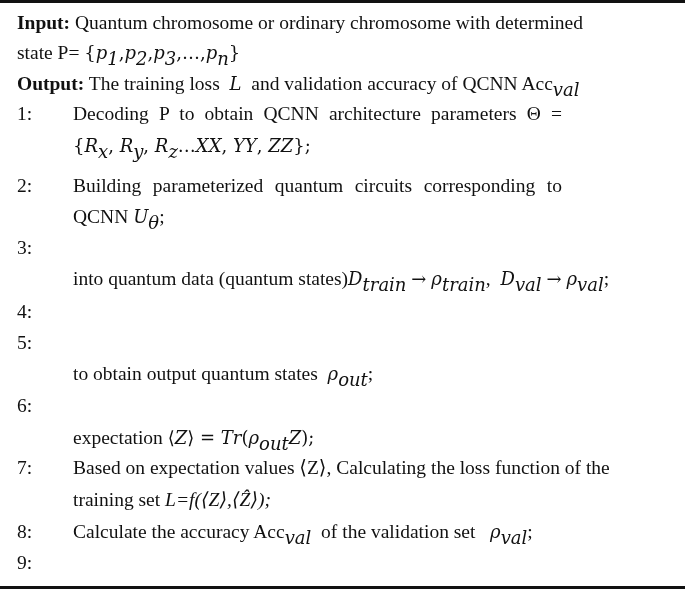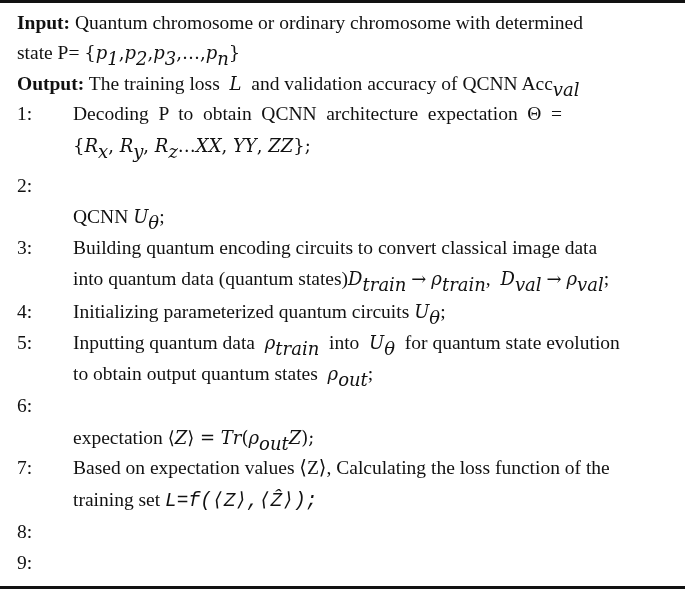--- a/index.html
+++ b/index.html
@@ -9,21 +9,21 @@
     .rule-bot { position: absolute; left: 0; top: 586px; width: 685px; height: 3px; background: #111; }
     .line { position: absolute; left: 0; width: 574px; height: 31px; font-size: 19.5px; line-height: 31px; white-space: nowrap; }
     .num { position: absolute; left: 17px; }
     .txt { position: absolute; left: 73px; right: 12px; }
     .full { position: absolute; left: 17px; right: 12px; }
     .just { text-align: justify; text-align-last: justify; }
     .b { font-weight: bold; }
     .m { font-family: "DejaVu Serif", "Liberation Serif", serif; font-style: italic; font-size: 18px; }
     .mu { font-family: "DejaVu Serif", "Liberation Serif", serif; font-size: 18px; text-align: center; }
     sub { font-size: 70%; vertical-align: -0.35em; line-height: 0; }
-    .i { font-style: italic; font-family: Liberation Mono, monospace; }
+    .i { font-style: italic; }
   </style>
 </head>
 <body>
 
 <div class="rule-top"></div>
 
 <div class="line" style="top:7px">
   <div class="full just">
     <span class="b">Input:</span>
     <span>Quantum chromosome or ordinary chromosome with determined</span>
@@ -41,49 +41,47 @@
   <div class="full">
     <span class="b">Output:</span>
     <span>The training loss</span>&nbsp;
     <span class="m">L</span>&nbsp;
     <span>and validation accuracy of QCNN Acc</span><sub class="m">val</sub>
   </div>
 </div>
 
 <div class="line" style="top:98px">
   <span class="num">1:</span>
-  <div class="txt just">Decoding P to obtain QCNN architecture expectation Θ =</div>
+  <div class="txt just">Decoding P to obtain QCNN architecture parameters Θ =</div>
 </div>
 <div class="line" style="top:130px">
   <div class="txt"><span class="mu">{<span class="m">R</span><sub class="m">x</sub>, <span class="m">R</span><sub class="m">y</sub>, <span class="m">R</span><sub class="m">z</sub>…<span class="m">XX</span>, <span class="m">YY</span>, <span class="m">ZZ</span>};</span></div>
 </div>
 
 <div class="line" style="top:170px">
   <span class="num">2:</span>
+  <div class="txt just">Building parameterized quantum circuits corresponding to</div>
 </div>
 <div class="line" style="top:201px">
   <div class="txt"><span>QCNN</span> <span class="m">U</span><sub class="m">θ</sub>;</div>
 </div>
 
 <div class="line" style="top:232px">
   <span class="num">3:</span>
-  <div class="txt just">Building quantum encoding circuits to convert classical image data</div>
 </div>
 <div class="line" style="top:263px">
   <div class="txt"><span>into quantum data (quantum states)</span><span class="m">D</span><sub class="m">train</sub> <span class="mu">→</span> <span class="m">ρ</span><sub class="m">train</sub>,&nbsp;&nbsp;<span class="m">D</span><sub class="m">val</sub> <span class="mu">→</span> <span class="m">ρ</span><sub class="m">val</sub>;</div>
 </div>
 
 <div class="line" style="top:296px">
   <span class="num">4:</span>
-  <div class="txt"><span>Initializing parameterized quantum circuits</span> <span class="m">U</span><sub class="m">θ</sub>;</div>
 </div>
 
 <div class="line" style="top:327px">
   <span class="num">5:</span>
-  <div class="txt"><span>Inputting quantum data</span>&nbsp; <span class="m">ρ</span><sub class="m">train</sub>&nbsp; <span>into</span>&nbsp; <span class="m">U</span><sub class="m">θ</sub>&nbsp; <span>for quantum state evolution</span></div>
 </div>
 <div class="line" style="top:358px">
   <div class="txt"><span>to obtain output quantum states</span>&nbsp; <span class="m">ρ</span><sub class="m">out</sub>;</div>
 </div>
 
 <div class="line" style="top:390px">
   <span class="num">6:</span>
 </div>
 <div class="line" style="top:422px">
   <div class="txt"><span>expectation</span> <span class="mu">⟨<span class="m">Z</span>⟩ = <span class="m">Tr</span>(<span class="m">ρ</span><sub class="m">out</sub><span class="m">Z</span>);</span></div>
@@ -92,19 +90,20 @@
 <div class="line" style="top:452px">
   <span class="num">7:</span>
   <div class="txt">Based on expectation values ⟨Z⟩, Calculating the loss function of the</div>
 </div>
 <div class="line" style="top:484px">
   <div class="txt"><span>training set</span> <span class="i">L=f(⟨Z⟩,⟨Ẑ⟩);</span></div>
 </div>
 
 <div class="line" style="top:516px">
   <span class="num">8:</span>
+  <div class="txt"><span>Calculate the accuracy  Acc</span><sub class="m">val</sub>&nbsp; <span>of the validation set</span>&nbsp;&nbsp; <span class="m">ρ</span><sub class="m">val</sub>;</div>
 </div>
 
 <div class="line" style="top:547px">
   <span class="num">9:</span>
 </div>
 
 <div class="rule-bot"></div>
 
 </body></html>

